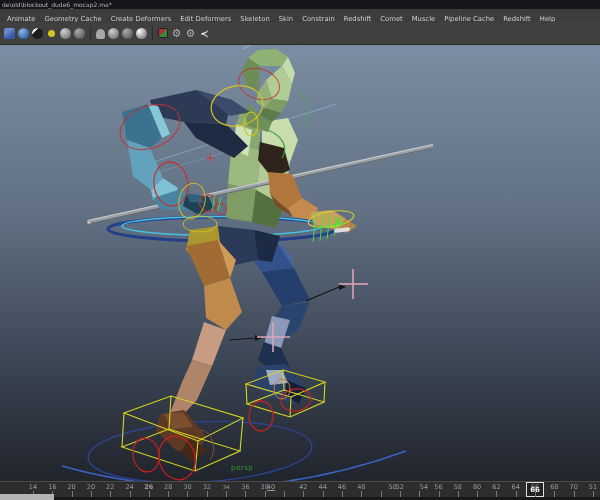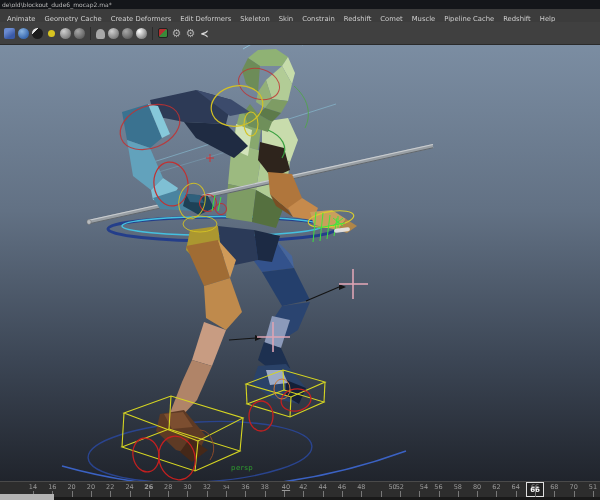--- a/index.html
+++ b/index.html
@@ -298,21 +298,21 @@
       <span class="tl-num" style="left: 187.48px;">30</span>
       <i class="tl-tick" style="left: 187.48px;"></i>
       <span class="tl-num" style="left: 206.79px;">32</span>
       <i class="tl-tick" style="left: 206.79px;"></i>
       <span class="tl-num" style="left: 226.1px; font-family: Liberation Serif, serif;">34</span>
       <i class="tl-tick" style="left: 226.1px;"></i>
       <span class="tl-num" style="left: 245.41px;">36</span>
       <i class="tl-tick" style="left: 245.41px;"></i>
       <span class="tl-num" style="left: 264.72px;">38</span>
       <i class="tl-tick" style="left: 264.72px;"></i>
-      <span class="tl-num" style="left: 286px; text-decoration: underline;">40</span>
+      <span class="tl-num" style="left: 271px; text-decoration: underline;">40</span>
       <i class="tl-tick" style="left: 284.03px;"></i>
       <span class="tl-num" style="left: 303.34px;">42</span>
       <i class="tl-tick" style="left: 303.34px;"></i>
       <span class="tl-num" style="left: 322.65px;">44</span>
       <i class="tl-tick" style="left: 322.65px;"></i>
       <span class="tl-num" style="left: 341.96px;">46</span>
       <i class="tl-tick" style="left: 341.96px;"></i>
       <span class="tl-num" style="left: 361.27px;">48</span>
       <i class="tl-tick" style="left: 361.27px;"></i>
       <span class="tl-num" style="left: 380.58px; margin-left: 12px;">50</span>

